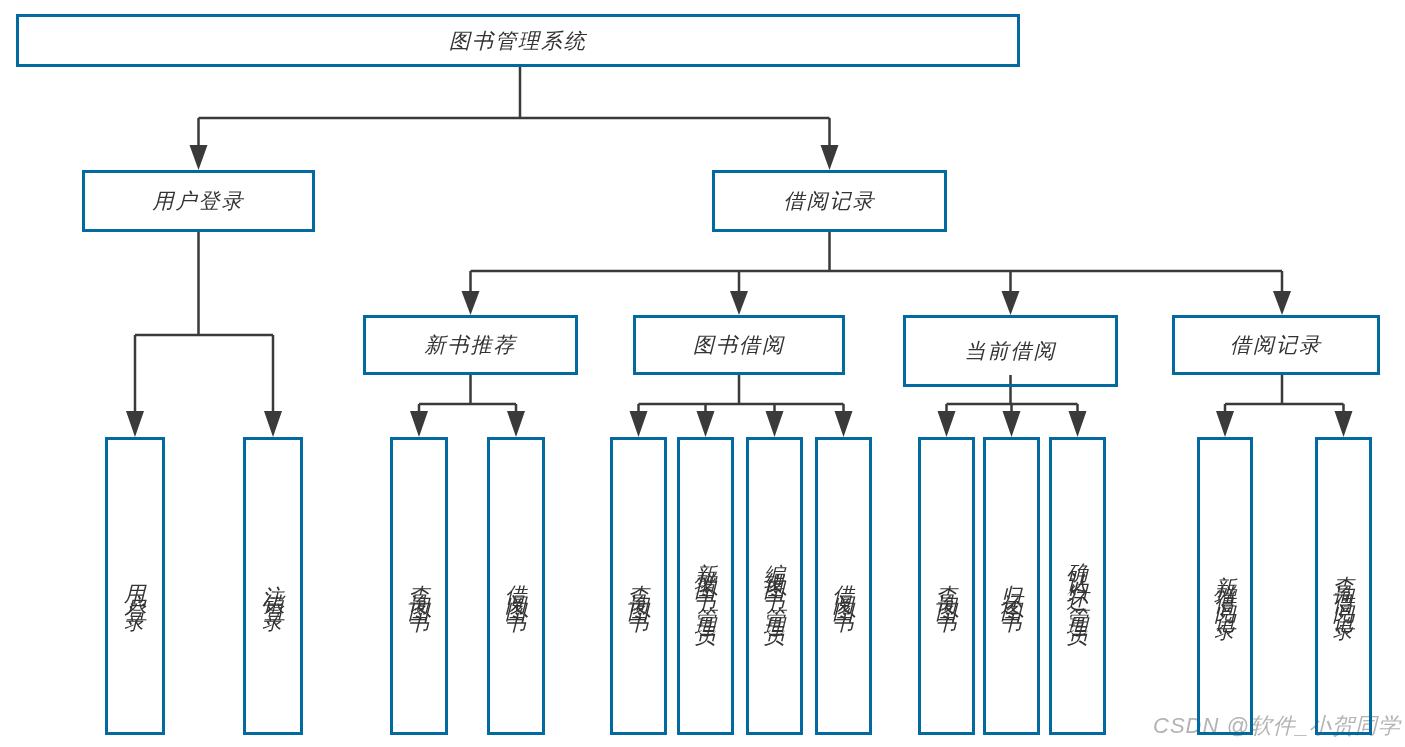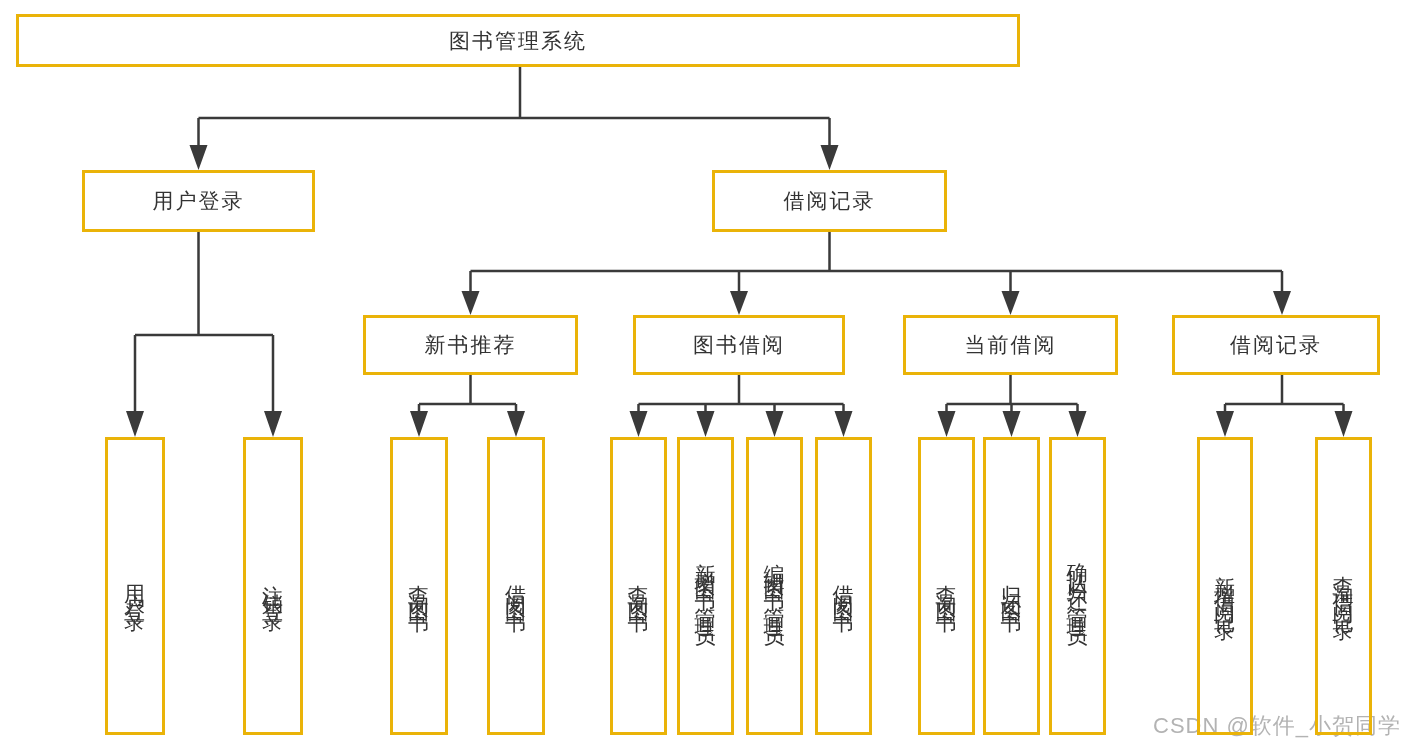--- a/index.html
+++ b/index.html
@@ -9,44 +9,46 @@
     position:relative;
     overflow:hidden;
     font-family:"Liberation Sans","DejaVu Sans",sans-serif;
     color:#333333;
   }
   .canvas { position:absolute; inset:0; }
   svg.connectors { position:absolute; left:0; top:0; z-index:1; pointer-events:none; }
   .node {
     position:absolute;
     box-sizing:border-box;
-    border:3px solid #eab308;
+    border:3px solid #0369a1;
     background:transparent;
     display:flex;
     align-items:center;
     justify-content:center;
     z-index:2;
+    font-style:italic;
   }
   .h-node { font-size:21px; letter-spacing:2px; }
   .v-node .vtext {
     writing-mode:vertical-rl;
     text-orientation:mixed;
     font-size:21px;
     letter-spacing:9px;
     line-height:1.1;
     white-space:nowrap;
   }
   .watermark {
     position:absolute;
     left:1153px; top:711px;
     z-index:0;
     font-size:22px;
     letter-spacing:1px;
     color:#b3b3b3;
     white-space:nowrap;
+    font-style:italic;
   }
 </style>
 </head>
 <body>
 
 <div class="canvas">
 
   <div class="watermark">CSDN @软件_小贺同学</div>
 
   <svg class="connectors" width="1405" height="747" viewBox="0 0 1405 747">
@@ -78,21 +80,21 @@
   <div class="node h-node" style="left:712px;top:170px;width:235px;height:62px">
     <span>借阅记录</span>
   </div>
 
   <div class="node h-node" style="left:633px;top:315px;width:212px;height:60px">
     <span>图书借阅</span>
   </div>
   <div class="node h-node" style="left:363px;top:315px;width:215px;height:60px">
     <span>新书推荐</span>
   </div>
-  <div class="node h-node" style="left:903px;top:315px;width:215px;height:60px">
+  <div class="node h-node" style="left:903px;top:315px;width:215px;height:72px">
     <span>当前借阅</span>
   </div>
   <div class="node h-node" style="left:1172px;top:315px;width:208px;height:60px">
     <span>借阅记录</span>
   </div>
 
   <div class="node v-node" style="left:105px;top:437px;width:60px;height:298px">
     <span class="vtext">用户登录</span>
   </div>
   <div class="node v-node" style="left:243px;top:437px;width:60px;height:298px">

